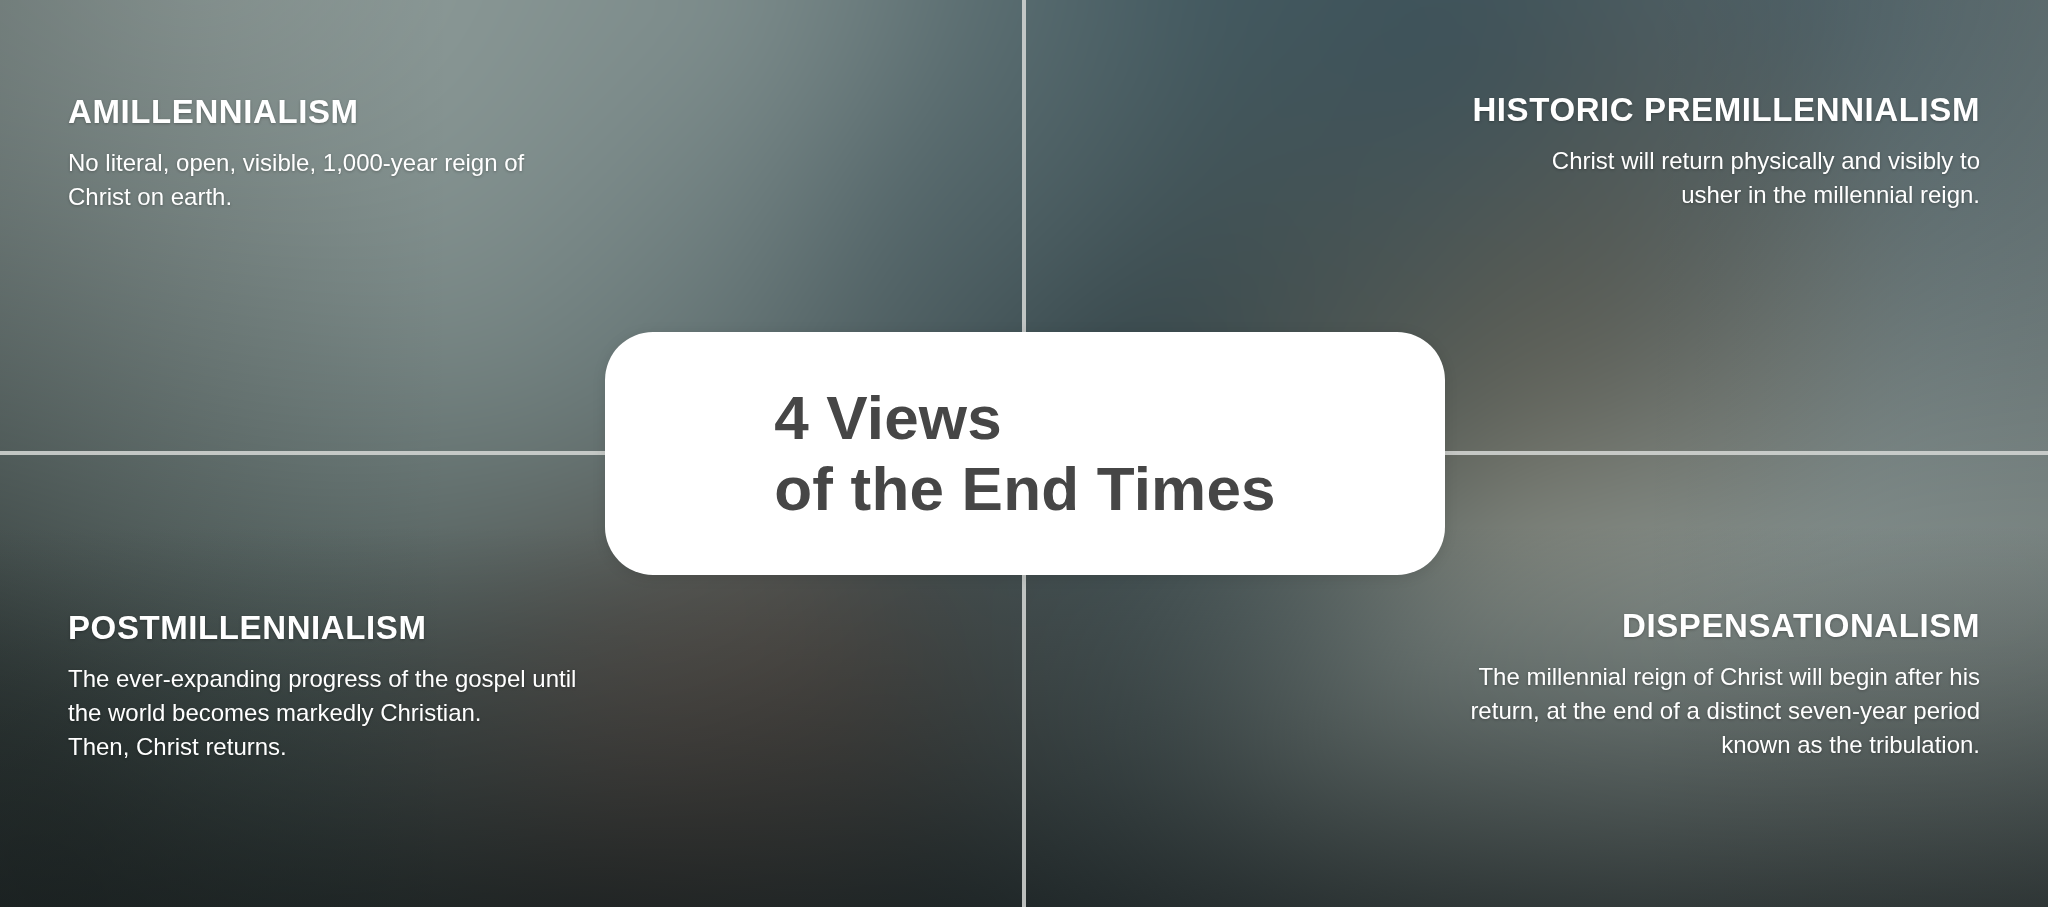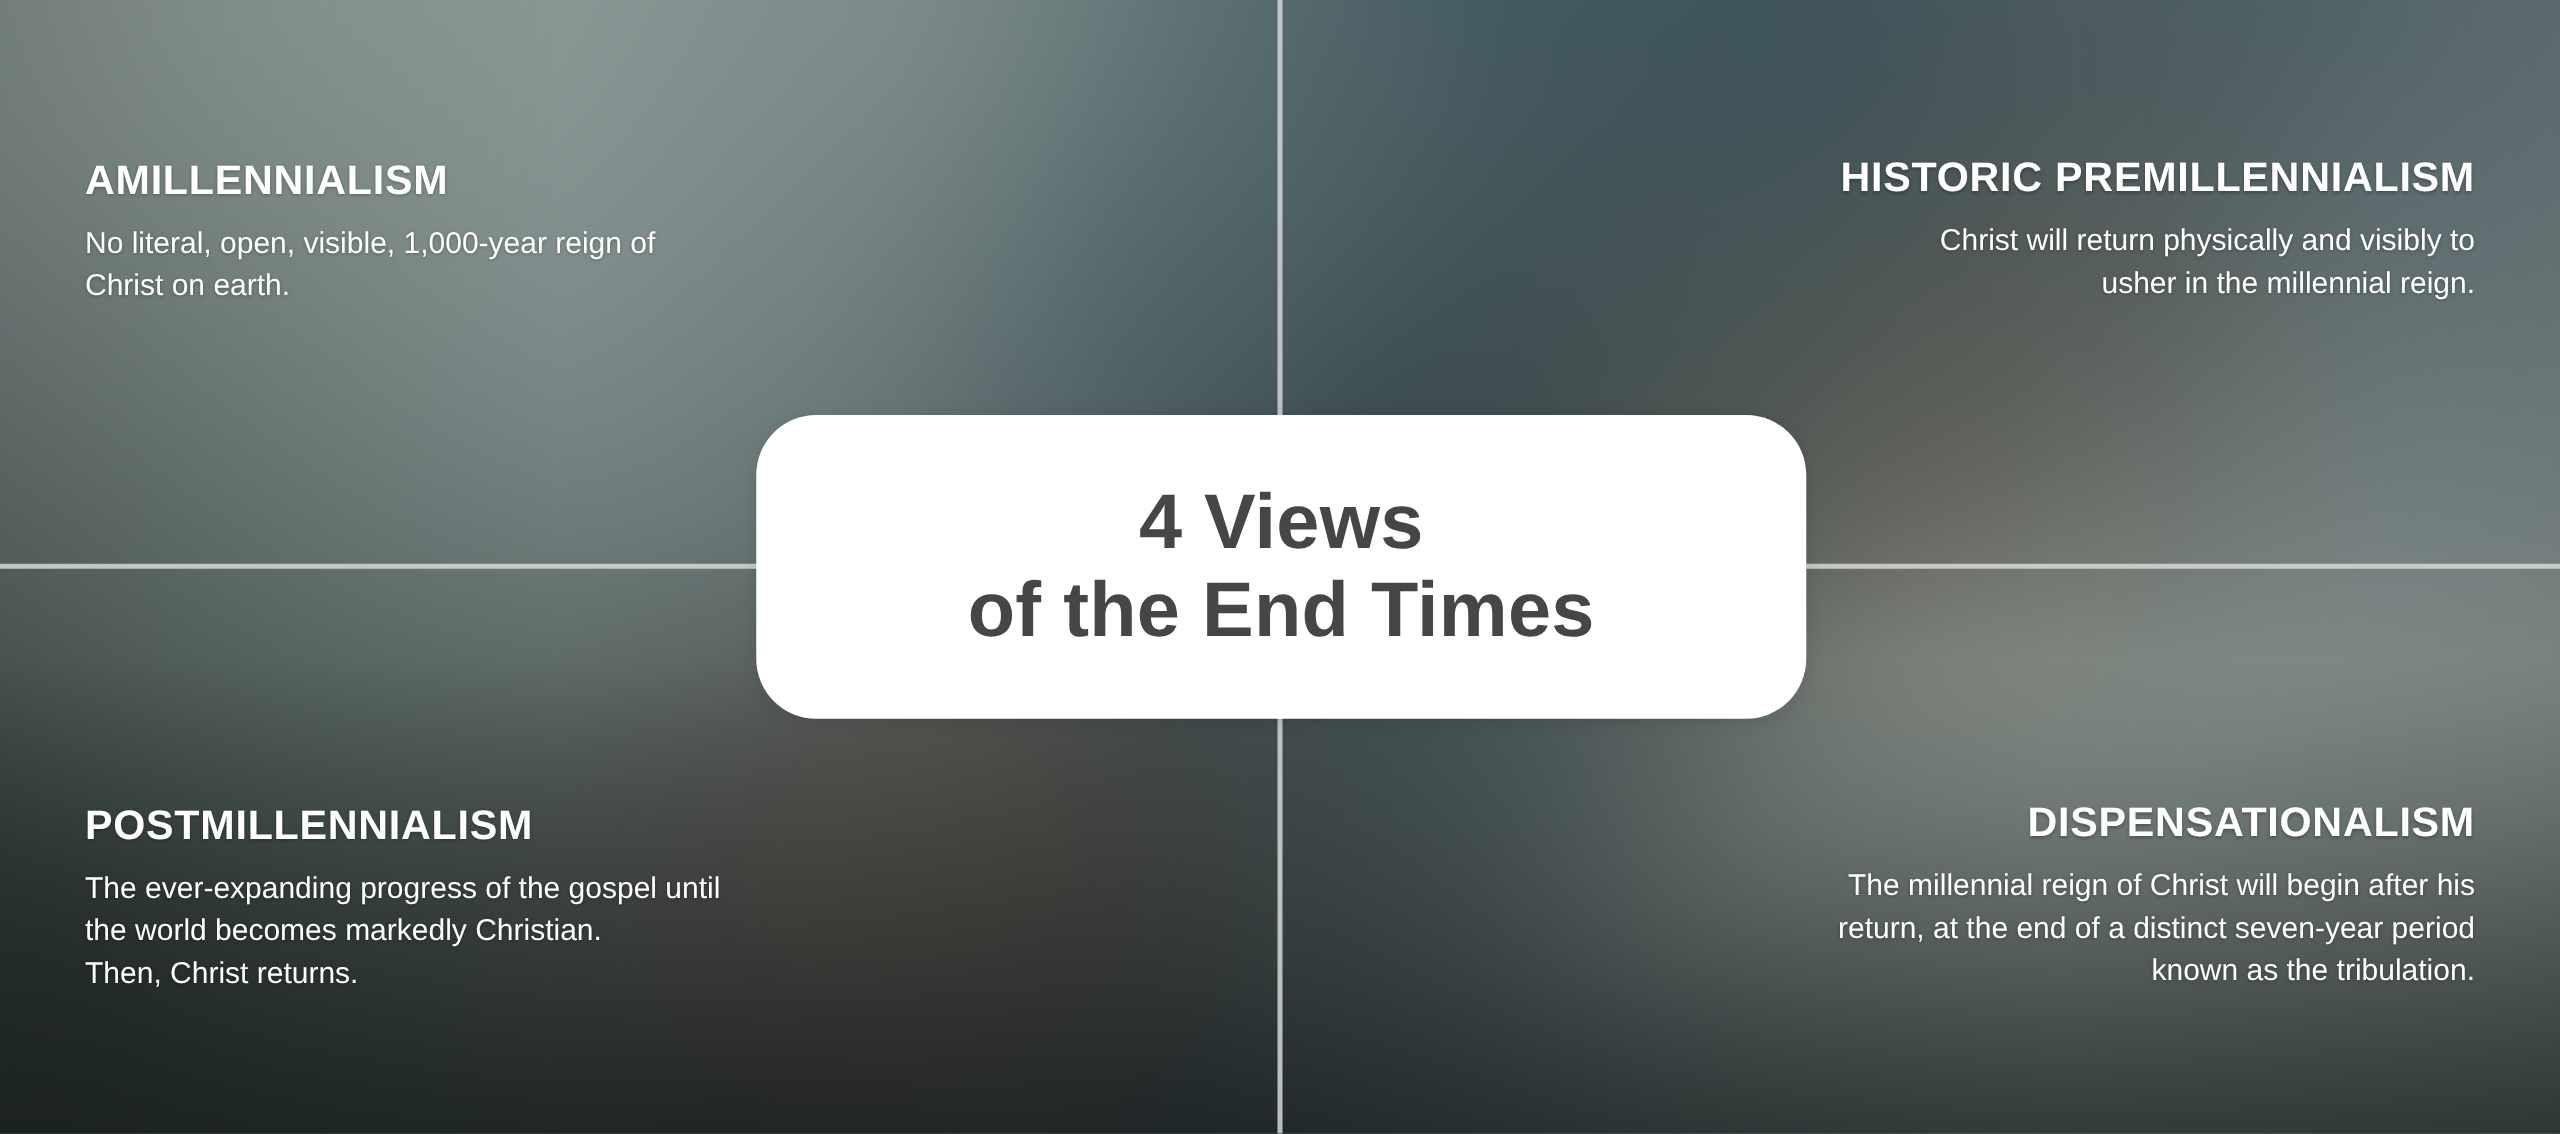--- a/index.html
+++ b/index.html
@@ -72,21 +72,20 @@
     top: 451px;
     width: 2048px;
     height: 4px;
     background: rgba(214,216,214,0.85);
   }
 
   
   .quad {
     position: absolute;
     color: #ffffff;
-    margin-top: 32px;
   }
   .quad h2 {
     margin: 0 0 16px 0;
     font-size: 33px;
     font-weight: 700;
     letter-spacing: 0.6px;
     line-height: 1.08;
     text-shadow: 0 1px 3px rgba(0,0,0,0.28);
   }
   .quad p {
@@ -116,21 +115,21 @@
     align-items: center;
     justify-content: center;
     box-shadow: 0 2px 14px rgba(0,0,0,0.10);
   }
   #center-card-title {
     margin: 0;
     color: #464646;
     font-size: 62px;
     font-weight: 700;
     line-height: 1.14;
-    text-align: center;
+    text-align: left;
     letter-spacing: 0.2px;
     white-space: pre-line;
   }
 </style>
 </head>
 <body>
 
 <div id="stage">
 
   <div id="backdrop"></div>

